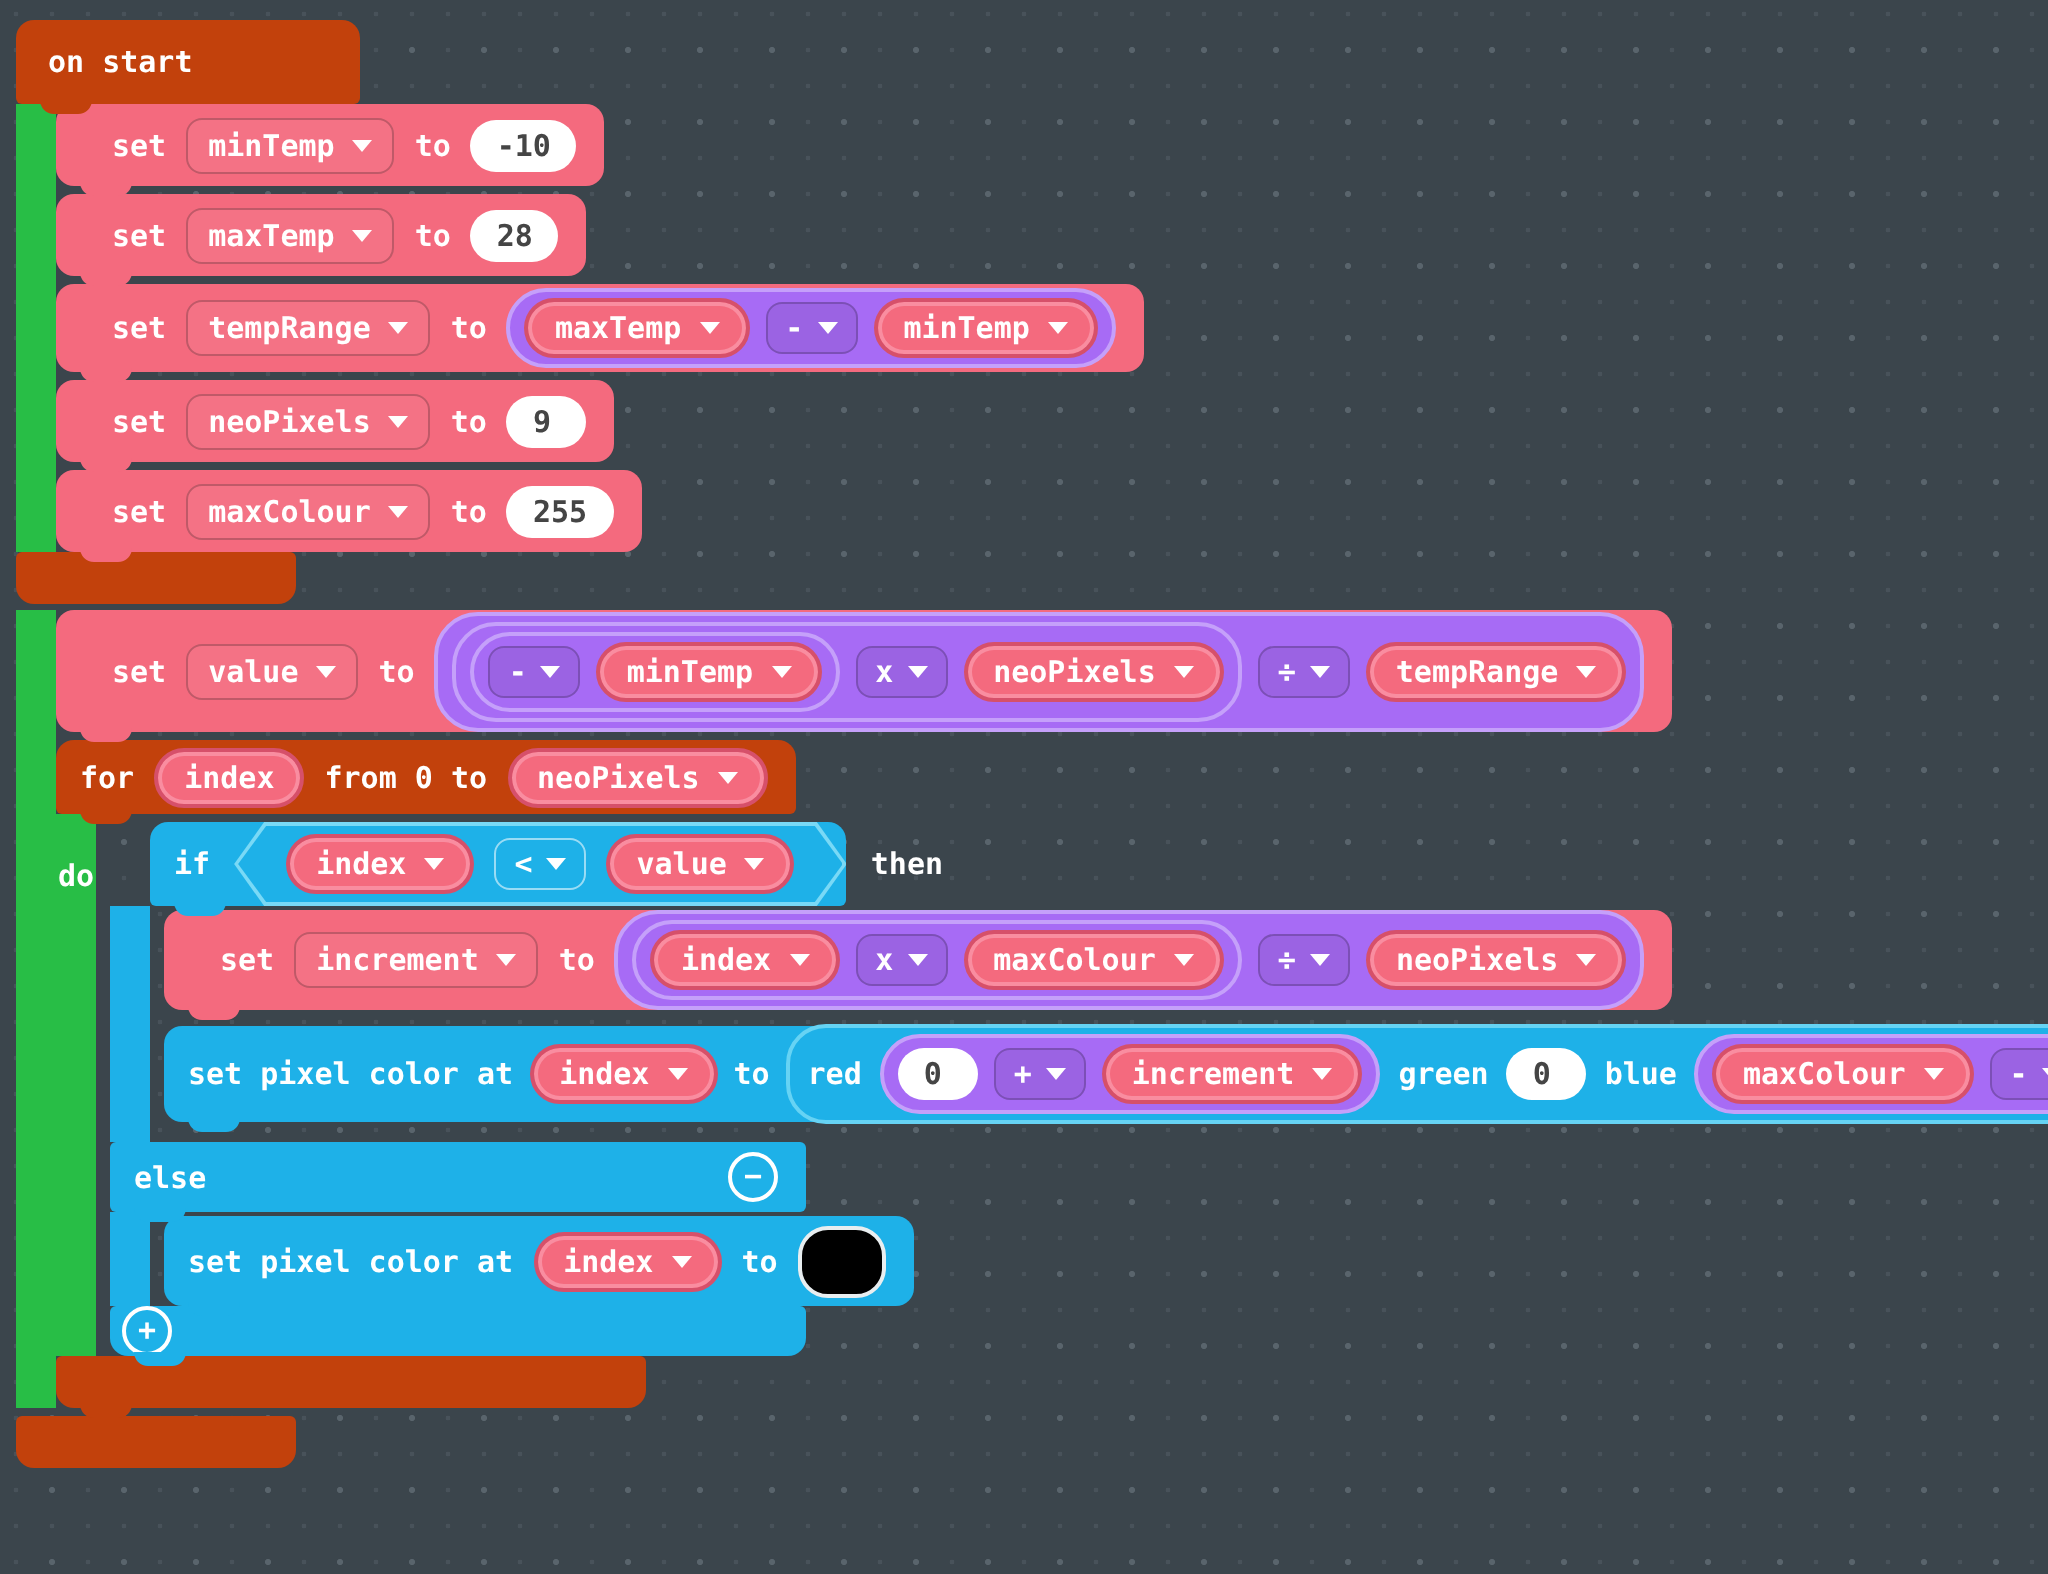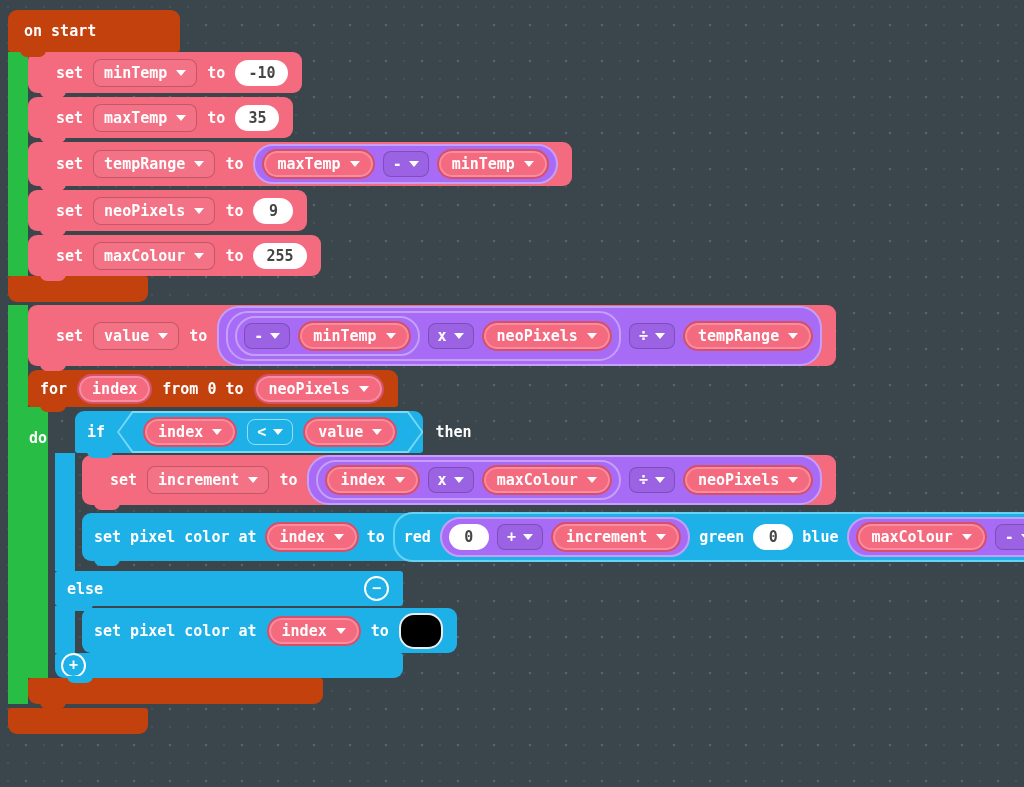--- a/index.html
+++ b/index.html
@@ -27,21 +27,21 @@
   .h41{height:41px;} .h44{height:44px;} .h61{height:61px;} .h42{height:42px;}
   .h48{height:48px;} .h50{height:50px;} .h45{height:45px;} .h37{height:37px;} .h35{height:35px;gap:12px;}
   
   .dd{display:inline-flex;align-items:center;gap:9px;border-radius:8px;
       padding:4px 10px;background:rgba(255,255,255,0.06);
       border:1px solid rgba(0,0,0,0.22);cursor:pointer;}
   .arr{width:0;height:0;border-left:5px solid transparent;border-right:5px solid transparent;
       border-top:6px solid #fff;display:inline-block;}
   
   .wpill{background:#fff;color:#454545;border-radius:16px;padding:4px 13px;min-width:14px;
-      text-align:center;display:inline-block;}
+      display:inline-block;}
   
   .math{display:inline-flex;align-items:center;gap:8px;background:#a76bf5;
       border:2px solid #c5a0fa;border-radius:22px;padding:3px 7px;}
   .op{display:inline-flex;align-items:center;gap:7px;border-radius:8px;padding:3px 9px;
       background:rgba(0,0,0,0.07);border:1px solid rgba(0,0,0,0.2);cursor:pointer;}
   
   .vpill{display:inline-flex;align-items:center;gap:9px;background:#f46a7e;
       border:2px solid #d6506a;box-shadow:inset 0 0 0 2px #f98da0;
       border-radius:17px;padding:4px 13px;cursor:pointer;}
   
@@ -94,21 +94,21 @@
       <span class="wpill">-10</span>
     </div>
 
     <div class="row pink h41 bump mt4">
       <span class="kw">set</span>
       <span class="dd">
         <span>maxTemp</span>
         <i class="arr"></i>
       </span>
       <span class="kw">to</span>
-      <span class="wpill">35</span>
+      <span class="wpill">28</span>
     </div>
 
     <div class="row pink h44 bump mt4">
       <span class="kw">set</span>
       <span class="dd">
         <span>tempRange</span>
         <i class="arr"></i>
       </span>
       <span class="kw">to</span>
       <span class="math">

